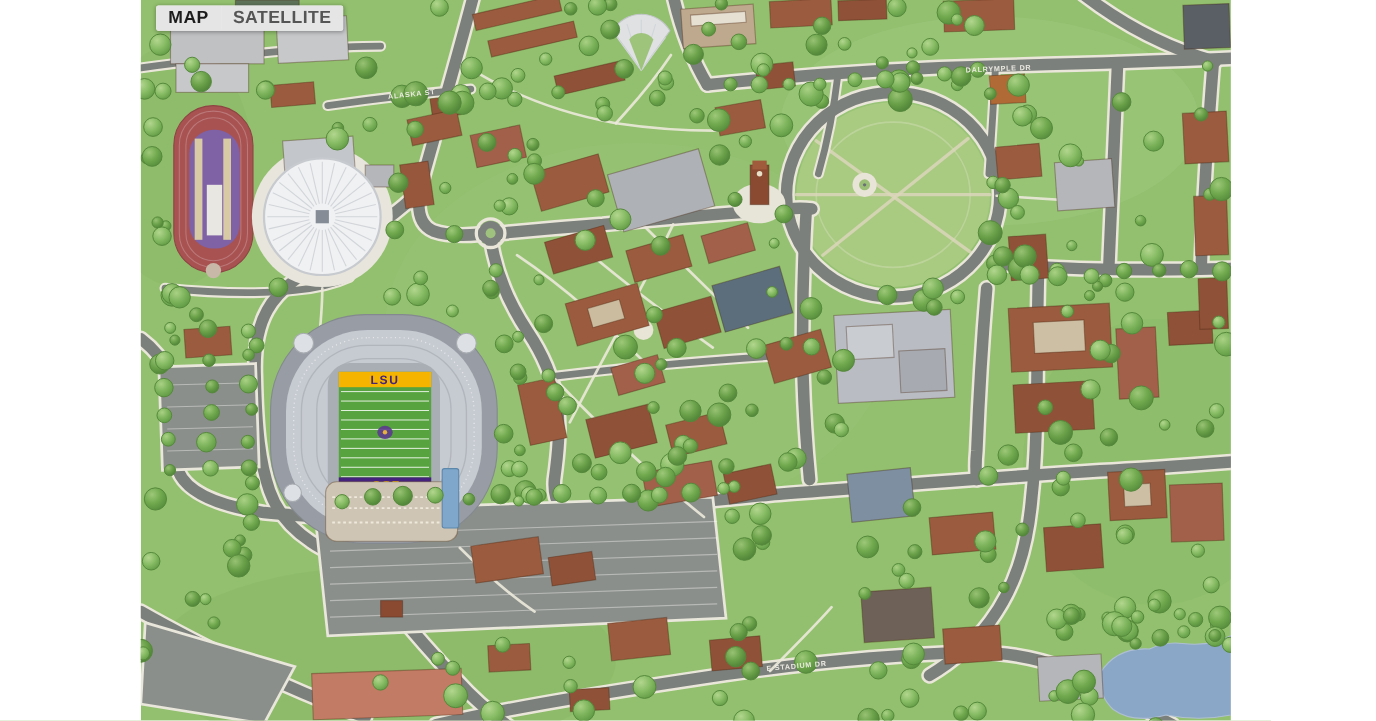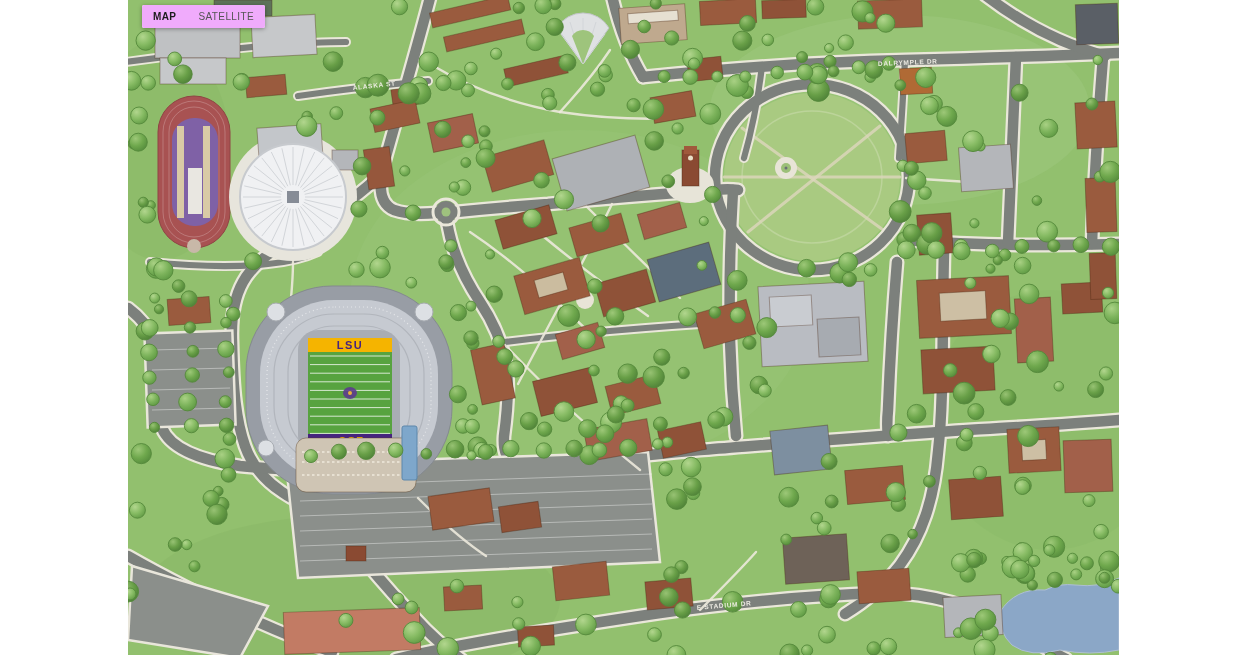--- a/index.html
+++ b/index.html
@@ -5,24 +5,24 @@
   *{margin:0;padding:0;box-sizing:border-box}
   html,body{width:1251px;height:655px;background:#ffffff;overflow:hidden;
     font-family:"Liberation Sans",sans-serif}
   .stage{position:absolute;inset:0;width:1251px;height:655px}
   svg{display:block}
 
   
   .gmap-control{position:absolute;left:142px;top:5px;height:23px;display:flex;
     background:#fff;border-radius:2px;box-shadow:0 1px 4px rgba(0,0,0,.35);
     overflow:hidden;z-index:9}
-  .gmap-control button{border:0;background:#f0abfc;font-family:inherit;font-size:10px;
+  .gmap-control button{border:0;background:#e5e5e5;font-family:inherit;font-size:16px;
     padding:0 11px;cursor:pointer;letter-spacing:.4px;line-height:23px}
   .btn-map{font-weight:700;color:#1c1c1c;border-right:1px solid #e6e6e6}
-  .btn-sat{font-weight:400;color:#555}
+  .btn-sat{font-weight:700;color:#555}
 
   
   .road-casing path,.road-casing ellipse{fill:none;stroke:#eae7da;stroke-width:15;stroke-linecap:round}
   .road-core   path,.road-core   ellipse{fill:none;stroke:#7c807c;stroke-width:10.5;stroke-linecap:round}
   .road-casing .minor{stroke-width:10}
   .road-core   .minor{stroke-width:6.2}
   .walk{fill:none;stroke:#ece9dc;stroke-width:2.4;stroke-linecap:round;opacity:.9}
   .walk-soft{fill:none;stroke:#ddd6bd;stroke-width:3;stroke-linecap:round;opacity:.8}
   .bldg{stroke:rgba(70,35,15,.35);stroke-width:1}
   .lot{fill:#8b8f8b;stroke:#e9e6db;stroke-width:2.5}

